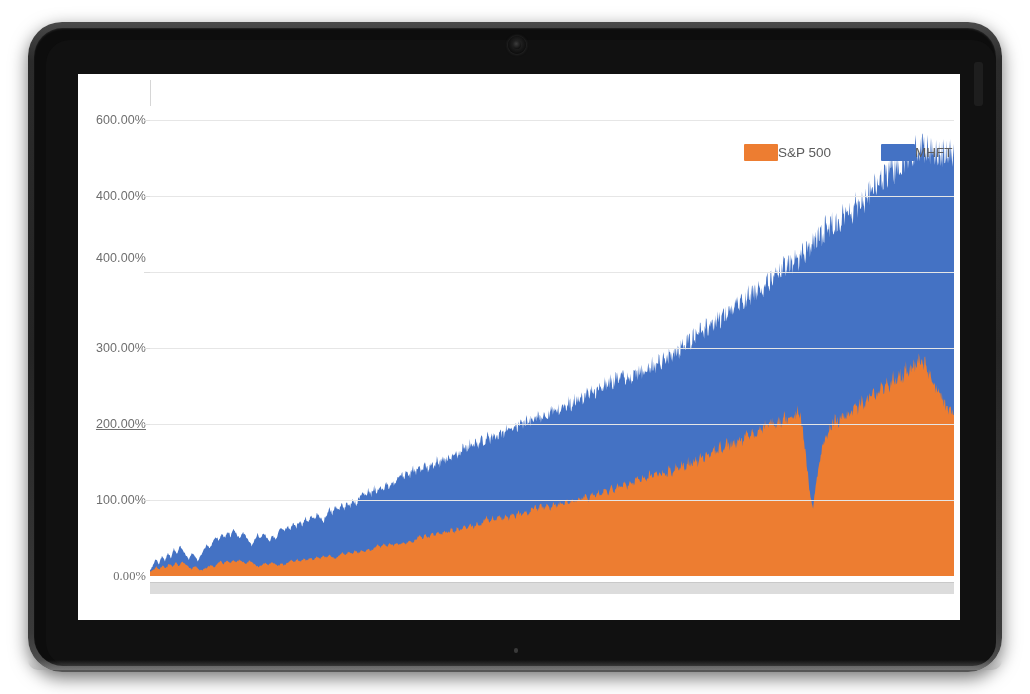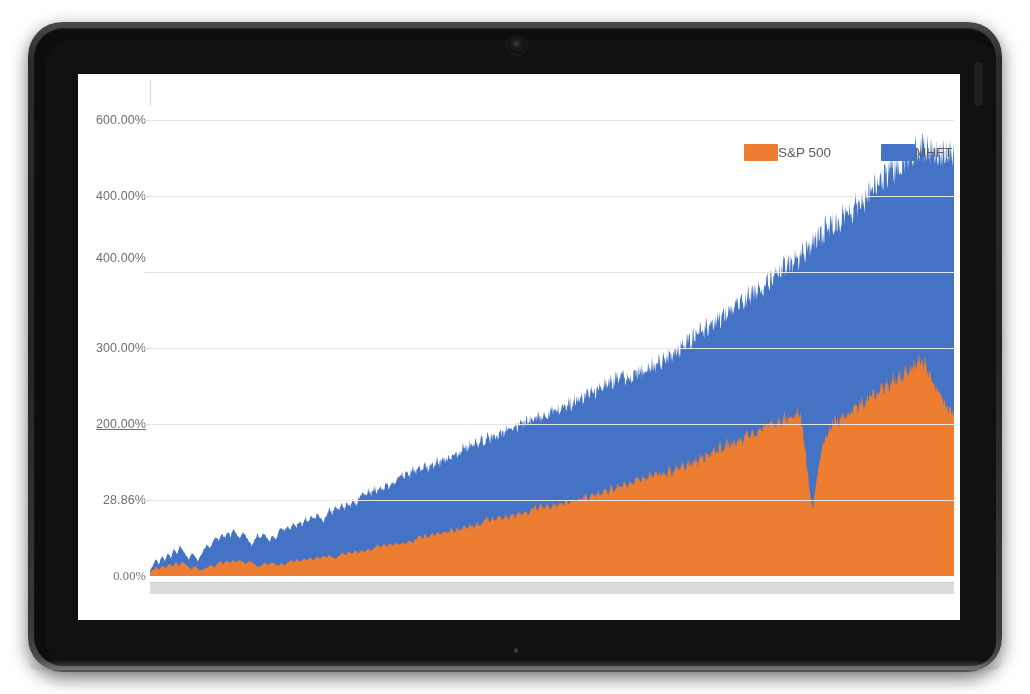--- a/index.html
+++ b/index.html
@@ -247,21 +247,21 @@
   <div class="led"></div>
   <div class="side-speaker"></div>
   <div class="device-edge-hl"></div>
 
   <div class="screen">
     <div class="chart">
 
 
       <div class="ylabels" id="ylabels">
           <div class="ylabel" style="top: 502px; font-family: Liberation Serif, serif;">0.00%</div>
-          <div class="ylabel" style="top: 426px;">28.86%</div>
+          <div class="ylabel" style="top: 426px;">100.00%</div>
           <div class="ylabel" style="top: 350px; text-decoration: underline;">200.00%</div>
           <div class="ylabel" style="top: 274px;">300.00%</div>
           <div class="ylabel" style="top: 184px; margin-left: 48px;">400.00%</div>
           <div class="ylabel" style="top: 122px;">400.00%</div>
           <div class="ylabel" style="top: 46px;">600.00%</div>
         </div>
 
       <div class="plot" id="plot">
         <div class="axis-left-stub"></div>
         <svg class="plot-svg" id="plot-svg" viewBox="0 0 1000 1000" preserveAspectRatio="none">

